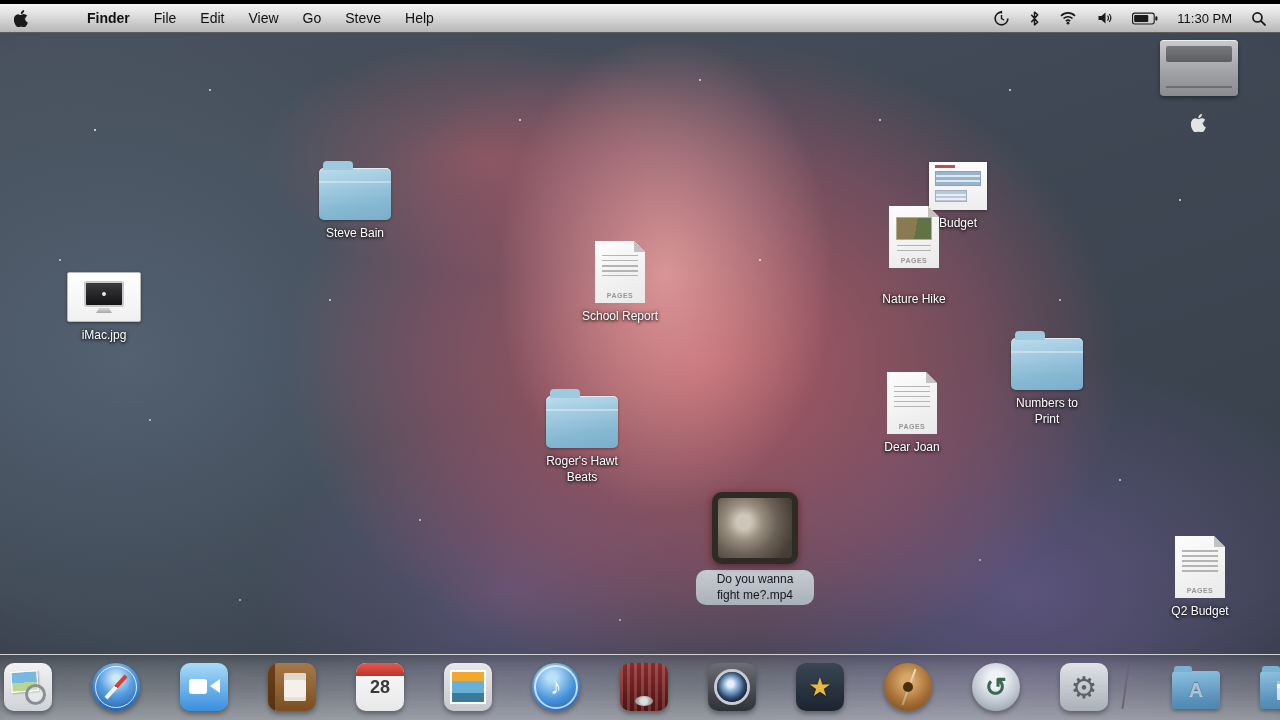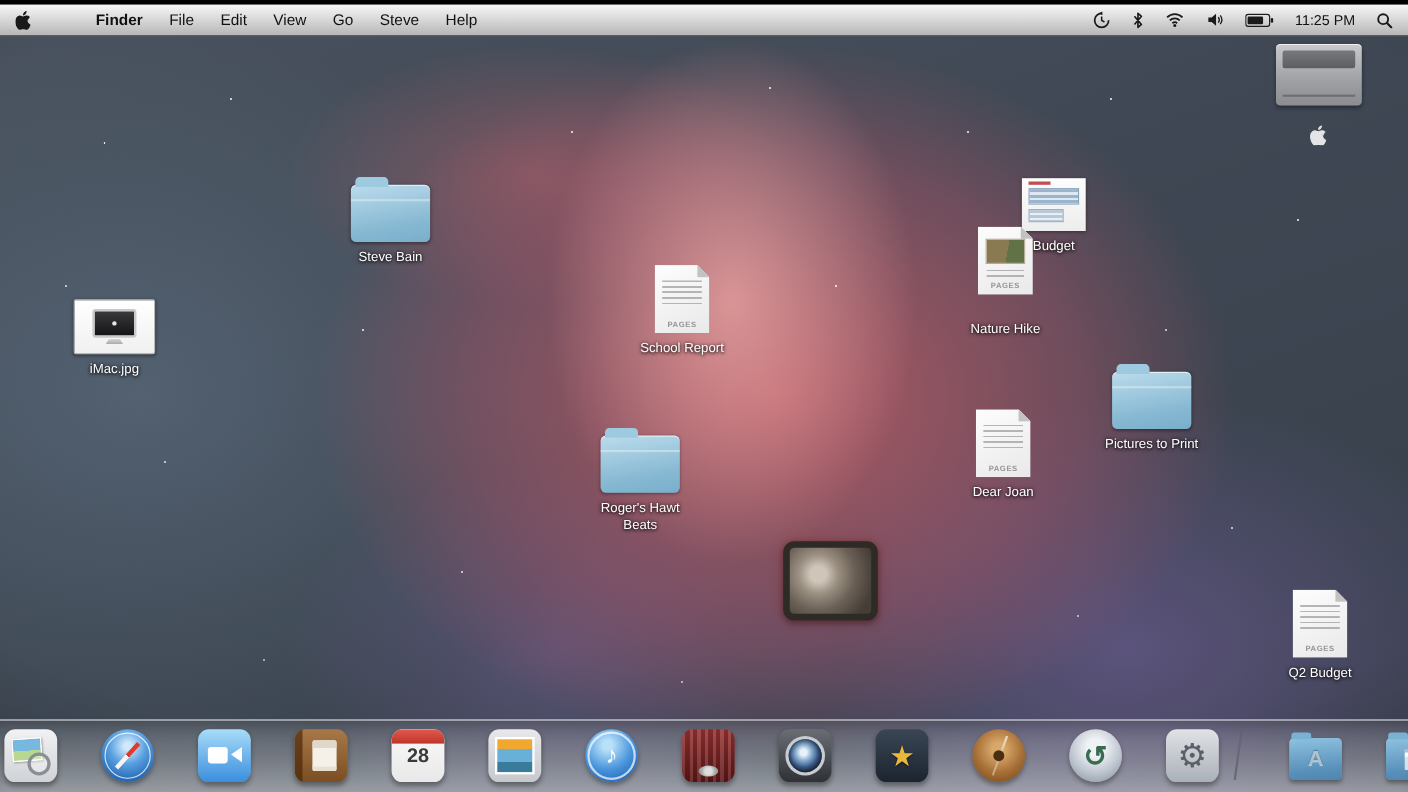--- a/index.html
+++ b/index.html
@@ -279,21 +279,21 @@
           <path d="M11 4.5a4 4 0 0 1 0 5 M12.8 3a6.5 6.5 0 0 1 0 8" stroke="#1a1a1a" fill="none" stroke-width="1.2"></path>
         </svg>
     </span>
     <span class="status-icon">
       <svg width="26" height="13" viewBox="0 0 24 12">
           <rect x="0.5" y="1" width="20" height="10" rx="2" fill="none" stroke="#1a1a1a"></rect>
           <rect x="2" y="2.8" width="13" height="6.4" rx="1" fill="#1a1a1a"></rect>
           <rect x="21.5" y="4" width="2" height="4" rx="1" fill="#1a1a1a"></rect>
         </svg>
     </span>
-    <span class="clock">11:25 PM</span>
+    <span class="clock">11:30 PM</span>
     <span class="status-icon">
       <svg width="15" height="15" viewBox="0 0 14 14">
           <circle cx="6" cy="6" r="4.2" fill="none" stroke="#1a1a1a" stroke-width="1.6"></circle>
           <line x1="9.2" y1="9.2" x2="13" y2="13" stroke="#1a1a1a" stroke-width="1.8" stroke-linecap="round"></line>
         </svg>
     </span>
   </div>
 </div>
 
 <div class="desk-icon" style="left:1139px; top:40px;">
@@ -341,40 +341,41 @@
   <div class="pagesdoc">
     <div class="doc-photo"></div>
     <div class="doc-lines short"></div>
     <span class="pages-badge">PAGES</span>
   </div>
   <div class="desk-label">Nature Hike</div>
 </div>
 
 <div class="desk-icon" style="left:987px; top:330px;">
   <div class="folder"></div>
-  <div class="desk-label" style="max-width:86px;">Pictures to Print</div>
+  <div class="desk-label" style="max-width:86px;">Numbers to Print</div>
 </div>
 
 <div class="desk-icon" style="left:852px; top:372px;">
   <div class="pagesdoc">
     <div class="doc-lines"></div>
     <span class="pages-badge">PAGES</span>
   </div>
   <div class="desk-label">Dear Joan</div>
 </div>
 
 <div class="desk-icon" style="left:522px; top:388px;">
   <div class="folder"></div>
   <div class="desk-label" style="max-width:100px;">Roger's Hawt Beats</div>
 </div>
 
 <div class="desk-icon" style="left:695px; top:492px; z-index:8;">
   <div class="videothumb">
     <div class="vt-img"></div>
   </div>
+  <div class="desk-label selected">Do you wanna fight me?.mp4</div>
 </div>
 
 <div class="desk-icon" style="left:1140px; top:536px;">
   <div class="pagesdoc">
     <div class="doc-lines"></div>
     <span class="pages-badge">PAGES</span>
   </div>
   <div class="desk-label">Q2 Budget</div>
 </div>
 

